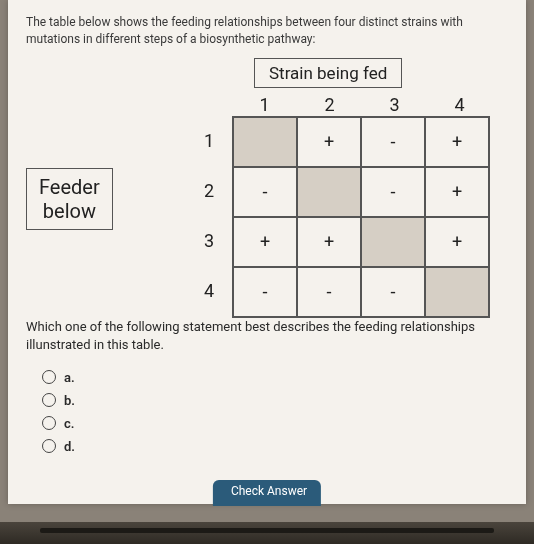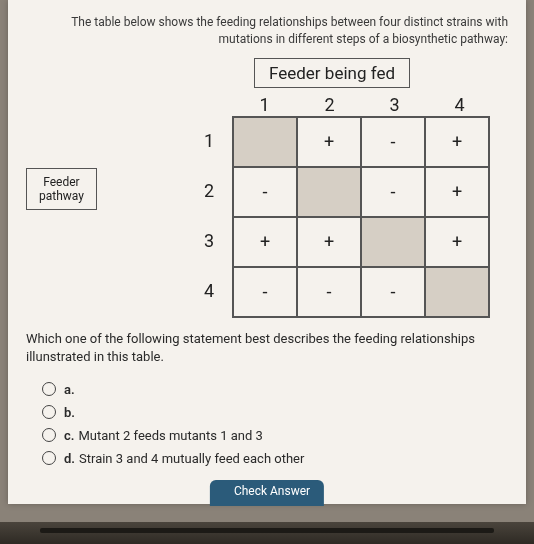--- a/index.html
+++ b/index.html
@@ -19,21 +19,20 @@
     box-shadow: 0 0 6px rgba(0,0,0,0.25);
     height: 504px;
     box-sizing: border-box;
     position: relative;
   }
   .question-text {
     font-size: 12px;
     color: #3a3a3a;
     line-height: 1.4;
     margin-bottom: 10px;
-    text-align: right;
   }
   .table-zone {
     position: relative;
     height: 260px;
   }
   .header-box {
     position: absolute;
     left: 228px;
     top: 0;
     border: 1px solid #555;
@@ -54,21 +53,21 @@
     text-align: center;
     font-size: 18px;
     color: #222;
   }
   .feeder-box {
     position: absolute;
     left: 0;
     top: 110px;
     border: 1px solid #555;
     padding: 6px 12px;
-    font-size: 12px;
+    font-size: 20px;
     color: #222;
     text-align: center;
     background: #f5f2ed;
   }
   .row-labels {
     position: absolute;
     left: 168px;
     top: 58px;
     display: flex;
     flex-direction: column;
@@ -102,21 +101,20 @@
     font-size: 18px;
     color: #222;
     box-sizing: border-box;
   }
   .cell.shaded {
     background: #d6cfc5;
   }
   .follow-text {
     font-size: 13px;
     color: #2a2a2a;
-    margin-top: 12px;
     line-height: 1.4;
   }
   .options {
     margin-top: 16px;
     margin-left: 16px;
   }
   .option {
     display: flex;
     align-items: center;
     margin: 8px 0;
@@ -136,21 +134,21 @@
     font-weight: 600;
   }
   .btn-partial {
     position: absolute;
     left: 50%;
     transform: translateX(-50%);
     bottom: -2px;
     background: #2b5b7a;
     color: #fff;
     font-size: 12px;
-    padding: 4px 14px 8px 24px;
+    padding: 4px 14px 8px 18px;
     border-radius: 6px 6px 0 0;
     white-space: nowrap;
     overflow: hidden;
     max-width: 110px;
   }
   .bottom-bar {
     position: absolute;
     left: 0;
     right: 0;
     bottom: 0;
@@ -165,32 +163,32 @@
   }
 </style>
 </head>
 <body>
 
 <div class="page">
 
   <div class="question-text">The table below shows the feeding relationships between four distinct strains with mutations in different steps of a biosynthetic pathway:</div>
 
   <div class="table-zone">
-    <div class="header-box">Feeder being fed</div>
+    <div class="header-box">Strain being fed</div>
 
     <div class="col-labels">
       <div>1</div>
       <div>2</div>
       <div>3</div>
       <div>4</div>
     </div>
 
     <div class="feeder-box">
       <span>Feeder</span><br>
-      <span>pathway</span>
+      <span>below</span>
     </div>
 
     <div class="row-labels">
       <div>1</div>
       <div>2</div>
       <div>3</div>
       <div>4</div>
     </div>
 
     <div class="grid">
@@ -223,26 +221,24 @@
       <span class="radio"></span>
       <b>a.</b>
     </div>
     <div class="option">
       <span class="radio"></span>
       <b>b.</b>
     </div>
     <div class="option">
       <span class="radio"></span>
       <b>c.</b>
-      <span>Mutant 2 feeds mutants 1 and 3</span>
     </div>
     <div class="option">
       <span class="radio"></span>
       <b>d.</b>
-      <span>Strain 3 and 4 mutually feed each other</span>
     </div>
   </div>
 
   <div class="btn-partial">Check Answer</div>
 </div>
 
 <div class="bottom-bar">
   <div class="inner"></div>
 </div>
 

